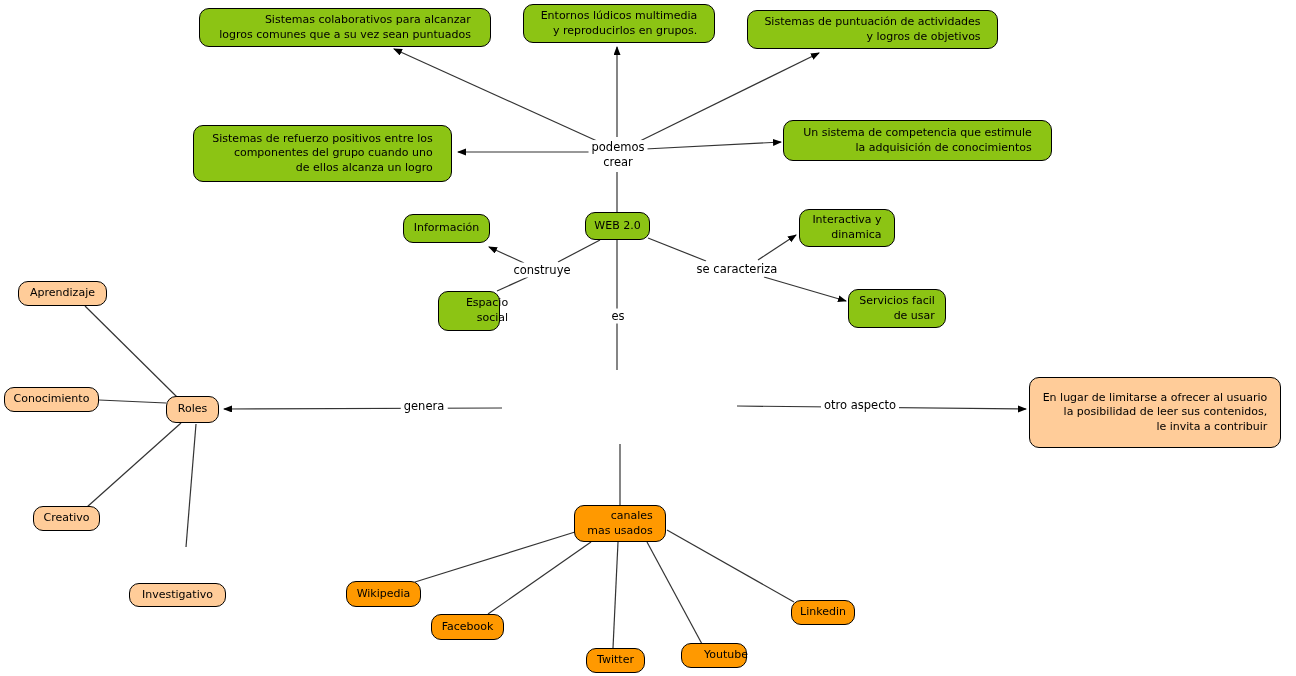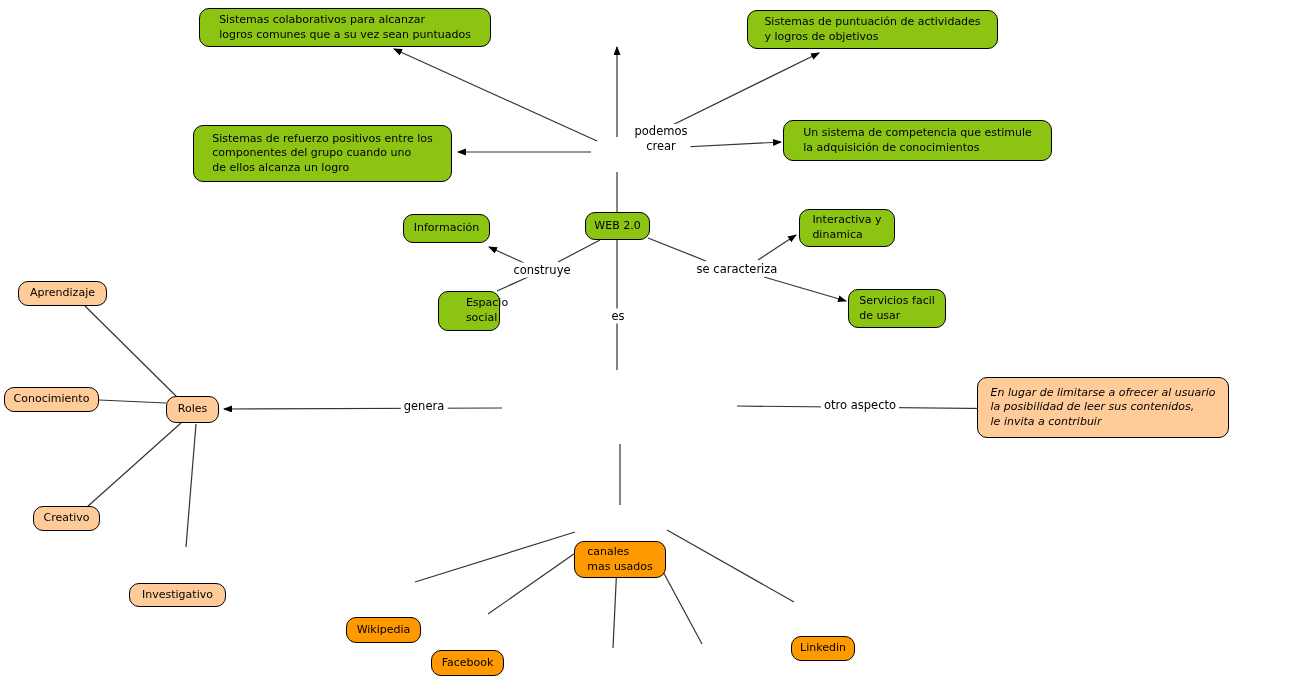--- a/index.html
+++ b/index.html
@@ -25,32 +25,32 @@
     stroke-width: 1.2;
     fill: none;
   }
   .node {
     position: absolute;
     box-sizing: border-box;
     z-index: 3;
     display: flex;
     align-items: center;
     justify-content: center;
-    text-align: left;
+    text-align: right;
     border: 1px solid var(--node_border, #000);
     border-radius: 10px;
     font-size: 11px;
     line-height: 1.32;
     color: var(--label_text, #000);
     white-space: pre-wrap;
     padding: 1px 4px;
     cursor: default;
   }
   .node.green  { background: var(--green); }
-  .node.orange { background: var(--orange); margin-top: 36px; }
+  .node.orange { background: var(--orange); }
   .node.peach  { background: var(--peach); }
   .node.brown  {
     background: var(--brown_bg);
     color: var(--brown_text);
     border: 2px solid var(--brown_border);
   }
   .edge-label {
     position: absolute;
     z-index: 2;
     transform: translate(-50%, -50%);
@@ -95,50 +95,52 @@
       <line x1="196" y1="424" x2="186" y2="547" class="edge"></line>
       <line x1="575" y1="532" x2="415" y2="582" class="edge"></line>
       <line x1="591" y1="542" x2="488" y2="614" class="edge"></line>
       <line x1="618" y1="542" x2="613" y2="648" class="edge"></line>
       <line x1="647" y1="542" x2="702" y2="644" class="edge"></line>
       <line x1="667" y1="530" x2="794" y2="602" class="edge"></line>
     </svg>
 
 <div class="node green" style="left: 199px; top: 8px; width: 292px; height: 39px;">Sistemas colaborativos para alcanzar
 logros comunes que a su vez sean puntuados</div>
+    <div class="node green" style="left: 523px; top: 4px; width: 192px; height: 39px;">Entornos lúdicos multimedia
+y reproducirlos en grupos.</div>
     <div class="node green" style="left: 747px; top: 10px; width: 251px; height: 39px; border-radius: 10px;">Sistemas de puntuación de actividades
 y logros de objetivos</div>
     <div class="node green" style="left: 783px; top: 120px; width: 269px; height: 41px;">Un sistema de competencia que estimule
 la adquisición de conocimientos</div>
     <div class="node green" style="left: 193px; top: 125px; width: 259px; height: 57px;">Sistemas de refuerzo positivos entre los
 componentes del grupo cuando uno
 de ellos alcanza un logro</div>
     <div class="node green" style="left: 585px; top: 212px; width: 65px; height: 28px;">WEB 2.0</div>
     <div class="node green" style="left: 403px; top: 214px; width: 87px; height: 29px;">Información</div>
     <div class="node green" style="left: 438px; top: 291px; width: 62px; height: 40px; padding-left: 40px;">Espacio
 social</div>
     <div class="node green" style="left: 799px; top: 209px; width: 96px; height: 38px;">Interactiva y
 dinamica</div>
     <div class="node green" style="left: 848px; top: 289px; width: 98px; height: 39px;">Servicios facil
 de usar</div>
-    <div class="node peach" style="left: 977px; top: 377px; width: 252px; height: 61px; font-style: italic;">En lugar de limitarse a ofrecer al usuario
+    <div class="node peach" style="left: 1029px; top: 377px; width: 252px; height: 71px;">En lugar de limitarse a ofrecer al usuario
 la posibilidad de leer sus contenidos,
 le invita a contribuir</div>
     <div class="node peach" style="left: 166px; top: 396px; width: 53px; height: 27px;">Roles</div>
     <div class="node peach" style="left: 18px; top: 281px; width: 89px; height: 25px;">Aprendizaje</div>
     <div class="node peach" style="left: 4px; top: 387px; width: 95px; height: 25px;">Conocimiento</div>
     <div class="node peach" style="left: 33px; top: 506px; width: 67px; height: 25px;">Creativo</div>
     <div class="node peach" style="left: 129px; top: 547px; width: 97px; height: 24px; margin-top: 36px;">Investigativo</div>
     <div class="node orange" style="left: 574px; top: 505px; width: 92px; height: 37px;">canales
 mas usados</div>
     <div class="node orange" style="left: 346px; top: 581px; width: 75px; height: 26px;">Wikipedia</div>
     <div class="node orange" style="left: 431px; top: 614px; width: 73px; height: 26px;">Facebook</div>
     <div class="node orange" style="left: 586px; top: 648px; width: 59px; height: 25px;">Twitter</div>
     <div class="node orange" style="left: 681px; top: 643px; width: 66px; height: 25px; padding-left: 28px;">Youtube</div>
     <div class="node orange" style="left: 791px; top: 600px; width: 64px; height: 25px;">Linkedin</div>
-    <div class="edge-label" style="left: 618px; top: 139px; margin-left: 43px;">podemos
+    <div class="edge-label" style="left: 618px; top: 155px;">podemos
 crear</div>
     <div class="edge-label" style="left: 542px; top: 270px;">construye</div>
     <div class="edge-label" style="left: 737px; top: 269px;">se caracteriza</div>
     <div class="edge-label" style="left: 618px; top: 316px;">es</div>
     <div class="edge-label" style="left: 424px; top: 406px;">genera</div>
     <div class="edge-label" style="left: 860px; top: 405px;">otro aspecto</div>
   </div>
 
 </body></html>

